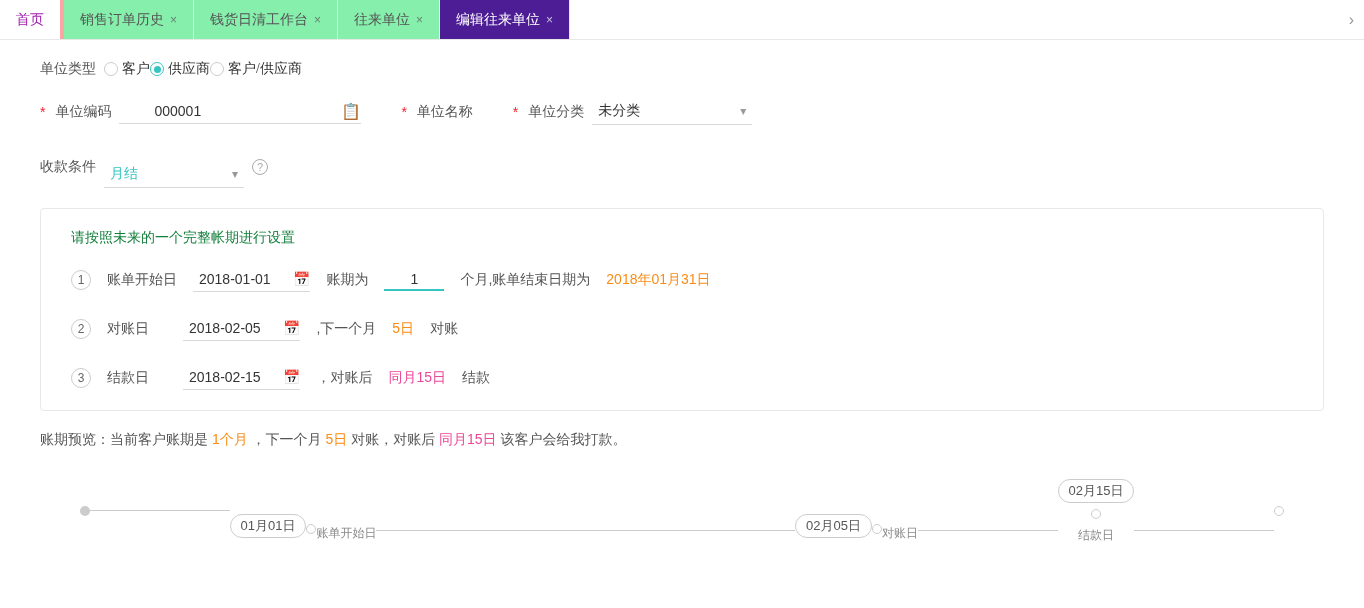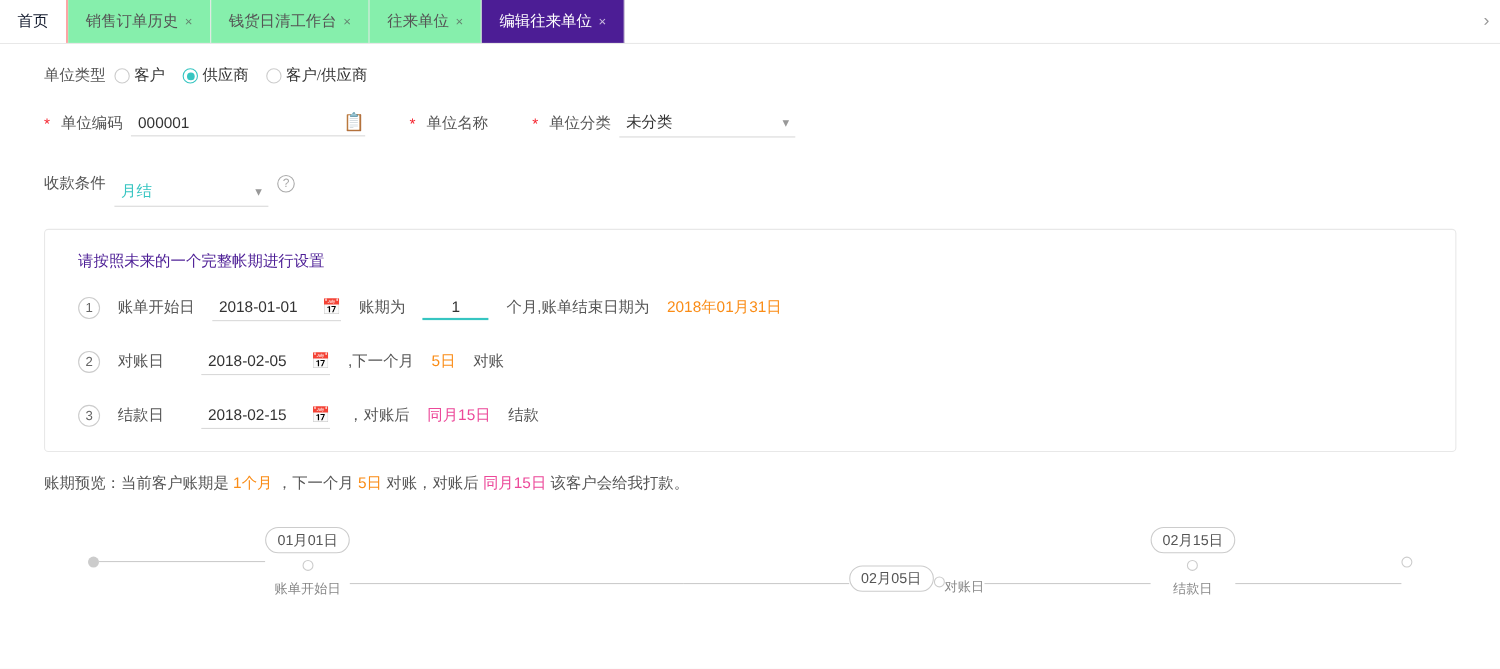--- a/index.html
+++ b/index.html
@@ -29,22 +29,22 @@
     .tab-item.active {
       background: #4c1d95;
       color: #fff;
     }
     .tab-item .close-icon {
       font-size: 12px;
       opacity: 0.7;
     }
     .tab-item:first-child {
       background: #fff;
-      color: #0f172a;
-      border-right: 2px solid #fca5a5;
+      color: #a21caf;
+      border-right: 4px solid #fca5a5;
     }
     .tab-chevron {
       margin-left: auto;
       display: flex;
       align-items: center;
       padding: 0 10px;
       cursor: pointer;
       font-size: 16px;
       color: #999;
     }
@@ -73,21 +73,20 @@
       white-space: nowrap;
     }
     .required-star {
       color: #f5222d;
       margin-right: 2px;
     }
 
     
     .radio-group {
       display: flex;
-      gap: 16px;
       align-items: center;
       font-family: Liberation Serif, serif;
     }
     .radio-item {
       display: flex;
       align-items: center;
       gap: 4px;
       cursor: pointer;
     }
     .radio-circle {
@@ -113,20 +112,21 @@
     
     .form-input {
       border: none;
       border-bottom: 1px solid #d9d9d9;
       padding: 4px 6px;
       font-size: 14px;
       outline: none;
       min-width: 120px;
       color: #333;
       background: transparent;
+      margin-left: 29px;
     }
     .input-with-icon {
       display: flex;
       align-items: center;
       border-bottom: 1px solid #d9d9d9;
     }
     .input-with-icon input {
       border: none;
       outline: none;
       padding: 4px 6px;
@@ -175,21 +175,21 @@
     }
 
     
     .period-box {
       border: 1px solid #e8e8e8;
       border-radius: 4px;
       padding: 20px 30px;
       margin-bottom: 20px;
     }
     .period-title {
-      color: #4c1d95;
+      color: #15803d;
       margin-bottom: 20px;
       font-size: 14px;
     }
     .period-row {
       display: flex;
       align-items: center;
       margin-bottom: 24px;
       gap: 16px;
     }
     .row-num {
@@ -388,21 +388,21 @@
   </div>
 
   <div style="position:relative; padding: 0 40px; display:flex; align-items:flex-end; gap:0;">
 
     <div style="display:flex; flex-direction:column; align-items:center; padding-bottom:28px;">
       <div style="width:10px;height:10px;border-radius:50%;background:#ccc;"></div>
     </div>
 
     <div style="flex:1;height:1px;background:#ccc;margin-bottom:33px;"></div>
 
-    <div style="display:flex;flex-direction:column;align-items:center;">
+    <div style="display:flex;align-items:center;">
       <div class="timeline-label-box">01月01日</div>
       <div style="width:10px;height:10px;border-radius:50%;border:1.5px solid #ccc;background:#fff;"></div>
       <div class="timeline-sublabel">账单开始日</div>
     </div>
 
     <div style="flex:2;height:1px;background:#ccc;margin-bottom:13px;"></div>
 
 
     <div style="flex:1;height:1px;background:#ccc;margin-bottom:13px;"></div>
 

